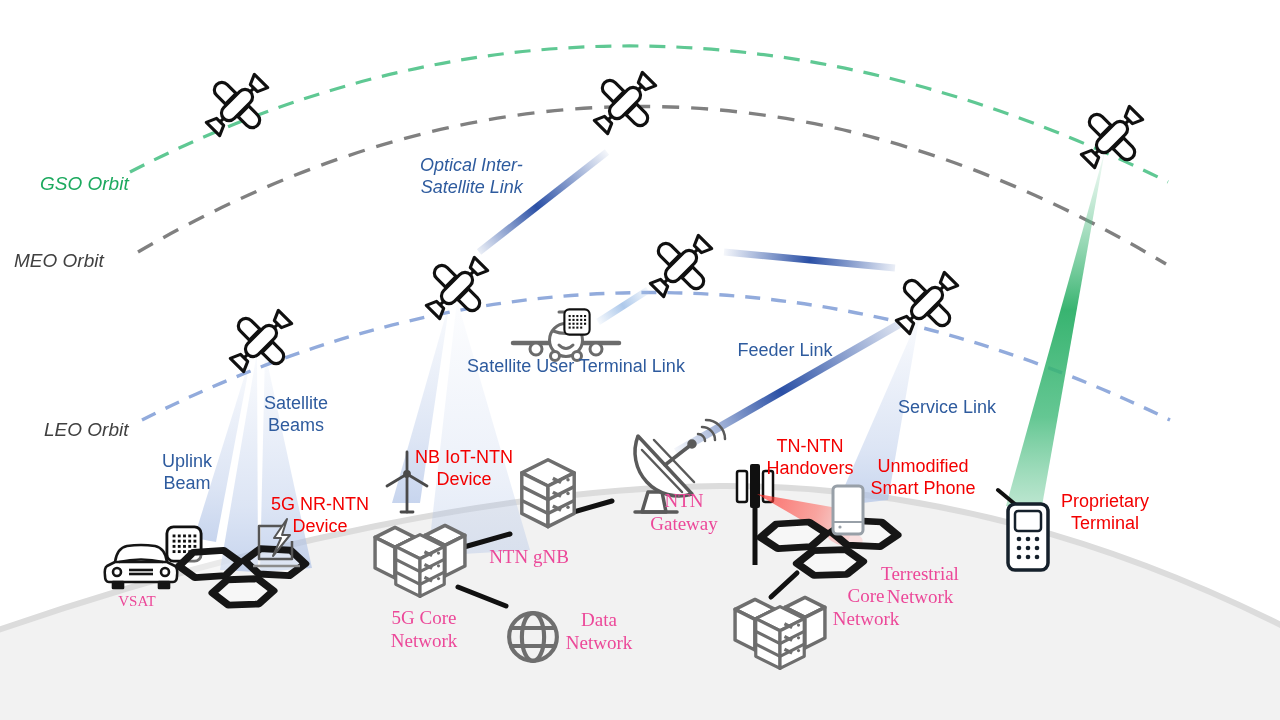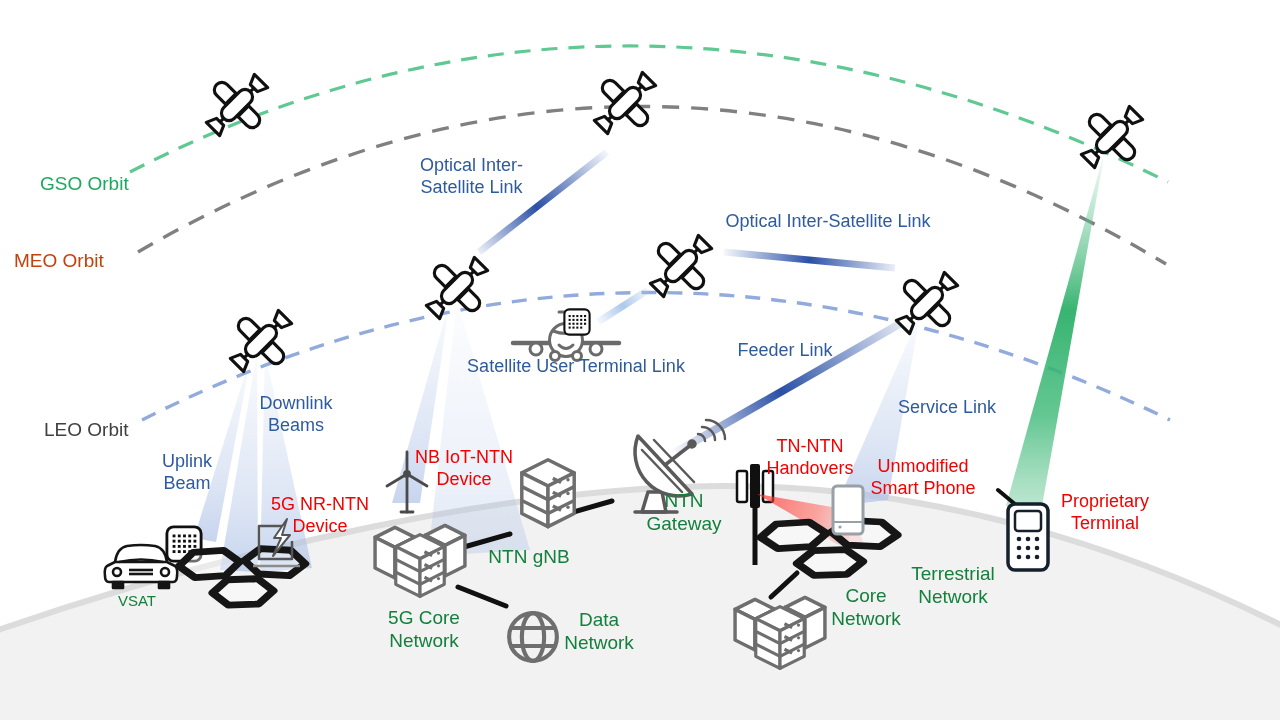--- a/index.html
+++ b/index.html
@@ -1,28 +1,28 @@
 <!DOCTYPE html>
 <html><head>
 <meta charset="utf-8">
 <style>
   html,body{margin:0;padding:0;background:#fff;}
   #stage{position:relative;width:1280px;height:720px;overflow:hidden;background:#ffffff;
          font-family:"Liberation Sans",sans-serif;}
   #scene{position:absolute;left:0;top:0;}
   .lbl{position:absolute;font-size:18px;line-height:1.22;white-space:pre-line;text-align:center;
        transform:translateX(-50%);}
-  .lbl.left{transform:none;text-align:center;}
+  .lbl.left{transform:none;text-align:right;font-style:italic;}
   .s19{font-size:19px;}
   .s20{font-size:15px;}
   .blue{color:#2e5b9e;}
   .red{color:#f30000;}
-  .gray{color:#15803d;}
+  .gray{color:#ec4899;font-family:Liberation Serif, serif;}
   .green{color:#1ca95e;}
-  .dark{color:#c2410c;}
+  .dark{color:#404040;}
   .leo{color:#404040;}
 </style>
 </head>
 <body>
 
 <div id="stage">
 
 <svg id="scene" width="1280" height="720" viewBox="0 0 1280 720">
   <defs>
     <linearGradient id="beamBlue" x1="0" y1="0" x2="0" y2="1">
@@ -290,27 +290,26 @@
     </g>
   </g>
 </svg>
 
 <div class="lbl green s19 left" style="left:40px;top:172px">GSO Orbit</div>
 <div class="lbl dark s19 left" style="left:14px;top:249px">MEO Orbit</div>
 <div class="lbl leo s19 left" style="left:44px;top:418px">LEO Orbit</div>
 
 <div class="lbl blue left" style="left:420px;top:155px">Optical Inter-
 Satellite Link</div>
-<div class="lbl blue" style="left:828px;top:211px">Optical Inter-Satellite Link</div>
 <div class="lbl blue" style="left:576px;top:356px">Satellite User Terminal Link</div>
 <div class="lbl blue" style="left:785px;top:340px">Feeder Link</div>
 <div class="lbl blue" style="left:947px;top:397px">Service Link</div>
 <div class="lbl blue" style="left:187px;top:451px">Uplink
 Beam</div>
-<div class="lbl blue" style="left:296px;top:393px">Downlink
+<div class="lbl blue" style="left:296px;top:393px">Satellite
 Beams</div>
 
 <div class="lbl red" style="left:320px;top:494px">5G NR-NTN
 Device</div>
 <div class="lbl red" style="left:464px;top:447px">NB IoT-NTN
 Device</div>
 <div class="lbl red" style="left:810px;top:436px">TN-NTN
 Handovers</div>
 <div class="lbl red" style="left:923px;top:456px">Unmodified
 Smart Phone</div>
@@ -318,18 +317,18 @@
 Terminal</div>
 
 <div class="lbl gray s20" style="left:137px;top:592px">VSAT</div>
 <div class="lbl gray s19" style="left:684px;top:489px">NTN
 Gateway</div>
 <div class="lbl gray s19" style="left:529px;top:545px">NTN gNB</div>
 <div class="lbl gray s19" style="left:424px;top:606px">5G Core
 Network</div>
 <div class="lbl gray s19" style="left:599px;top:608px">Data
 Network</div>
-<div class="lbl gray s19" style="left:953px;top:562px">Terrestrial
+<div class="lbl gray s19" style="left:920px;top:562px">Terrestrial
 Network</div>
 <div class="lbl gray s19" style="left:866px;top:584px">Core
 Network</div>
 
 </div>
 
 </body></html>

